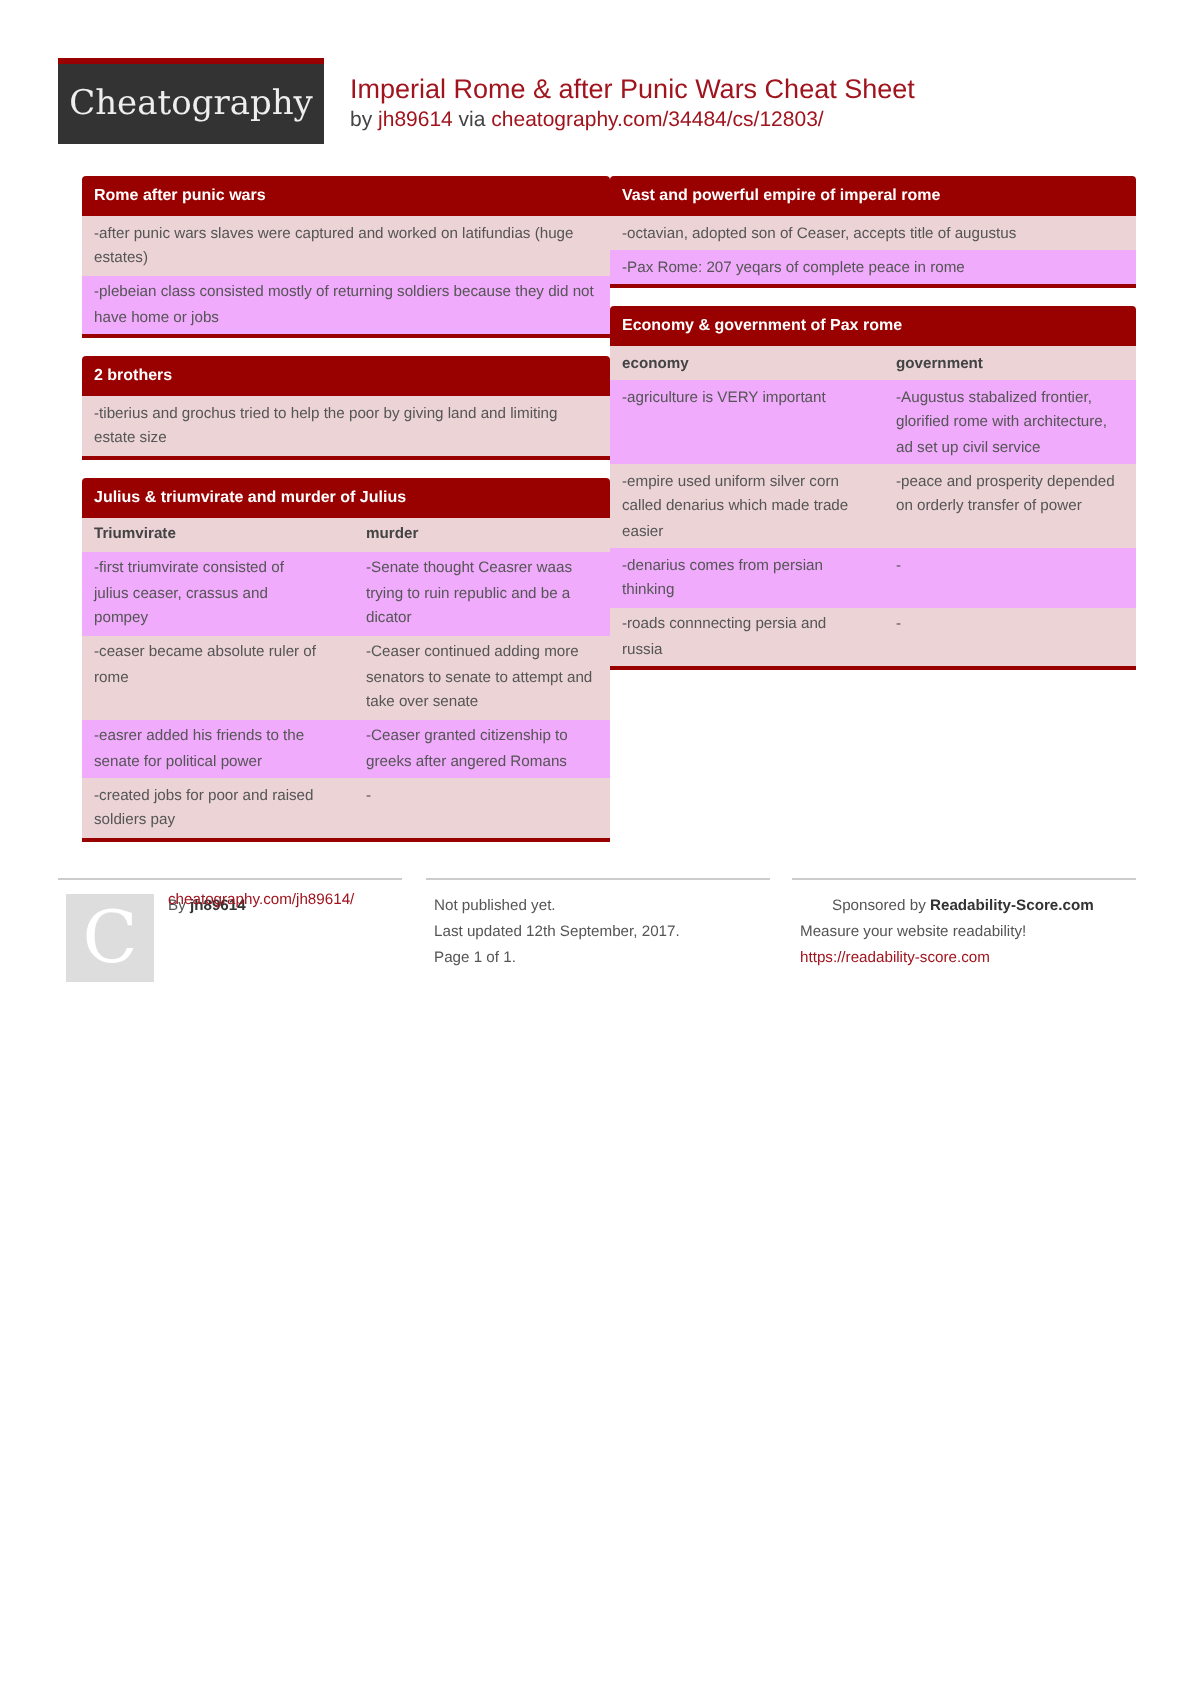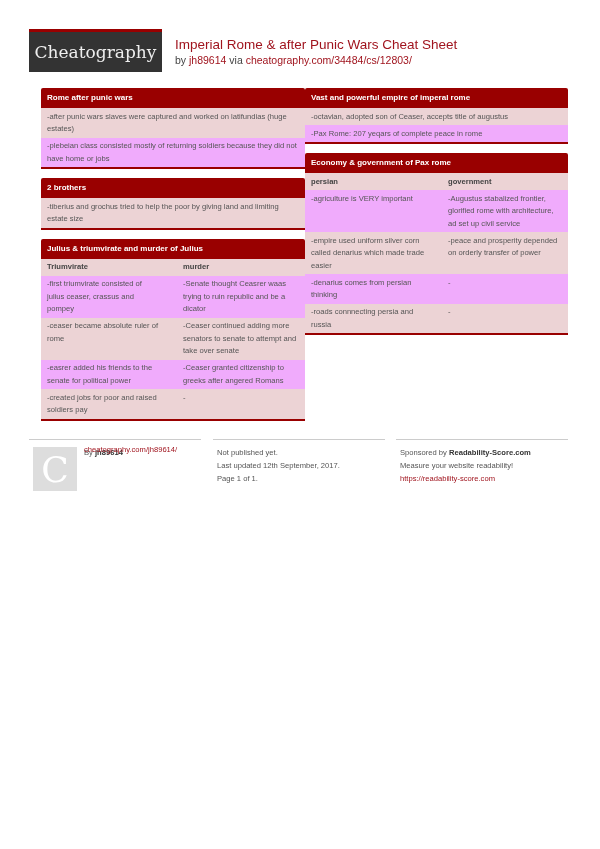--- a/index.html
+++ b/index.html
@@ -91,21 +91,21 @@
 
   <div class="section">
     <div class="sec-head">Vast and powerful empire of imperal rome</div>
     <div class="row pink">-octavian, adopted son of Ceaser, accepts title of augustus</div>
     <div class="row white">-Pax Rome: 207 yeqars of complete peace in rome</div>
   </div>
 
   <div class="section">
     <div class="sec-head">Economy &amp; government of Pax rome</div>
     <div class="row pink grid right-t thead">
-      <div class="c1">persian</div>
+      <div class="c1">economy</div>
       <div class="c2">government</div>
     </div>
     <div class="row white grid right-t">
       <div class="c1">-agriculture is VERY important</div>
       <div class="c2">-Augustus stabalized frontier, glorified rome with architecture, ad set up civil service</div>
     </div>
     <div class="row pink grid right-t">
       <div class="c1">-empire used uniform silver corn called denarius which made trade easier</div>
       <div class="c2">-peace and prosperity depended on orderly transfer of power</div>
     </div>
@@ -129,19 +129,19 @@
       <span>By </span><b>jh89614</b>
     </div>
     <div class="ftext red" style="left:55px; top:4px;">cheatography.com/jh89614/</div>
   </div>
   <div class="fcol b">
     <div class="ftext" style="left:4px; top:7px;">Not published yet.</div>
     <div class="ftext" style="left:4px; top:20px;">Last updated 12th September, 2017.</div>
     <div class="ftext" style="left:4px; top:33px;">Page 1 of 1.</div>
   </div>
   <div class="fcol c">
-    <div class="ftext" style="left:4px; top:7px;">
+    <div class="ftext" style="left:20px; top:7px;">
       <span>Sponsored by </span><b>Readability-Score.com</b>
     </div>
     <div class="ftext" style="left:4px; top:20px;">Measure your website readability!</div>
     <div class="ftext red" style="left:4px; top:33px;">https://readability-score.com</div>
   </div>
 </div>
 
 </body></html>

